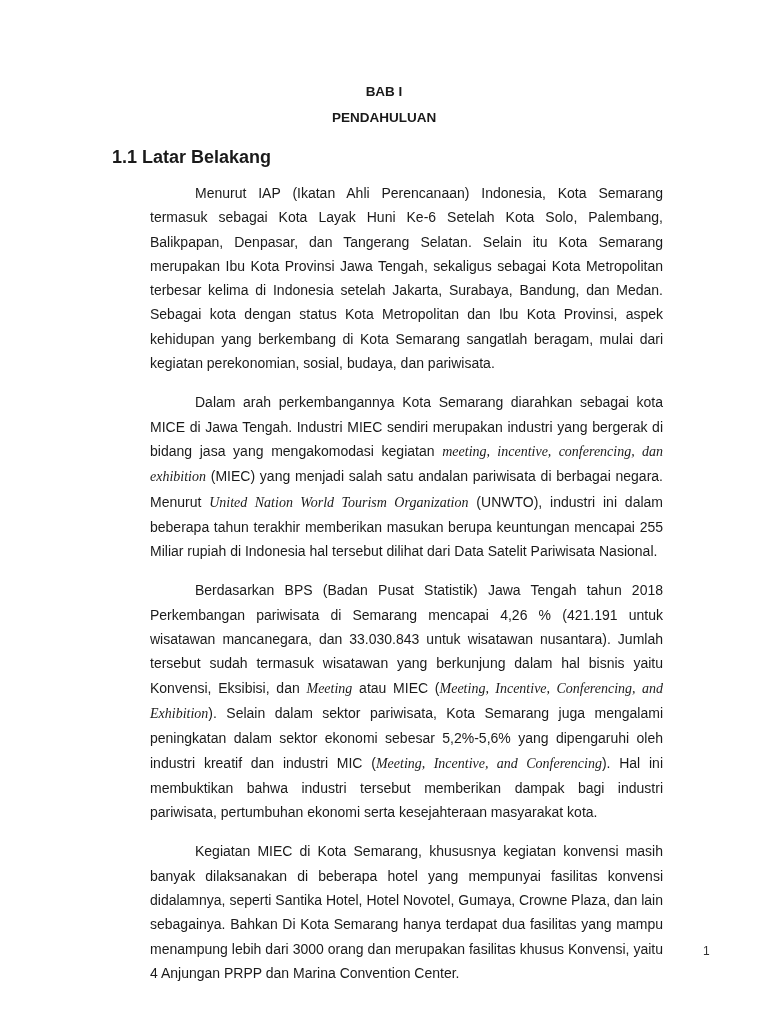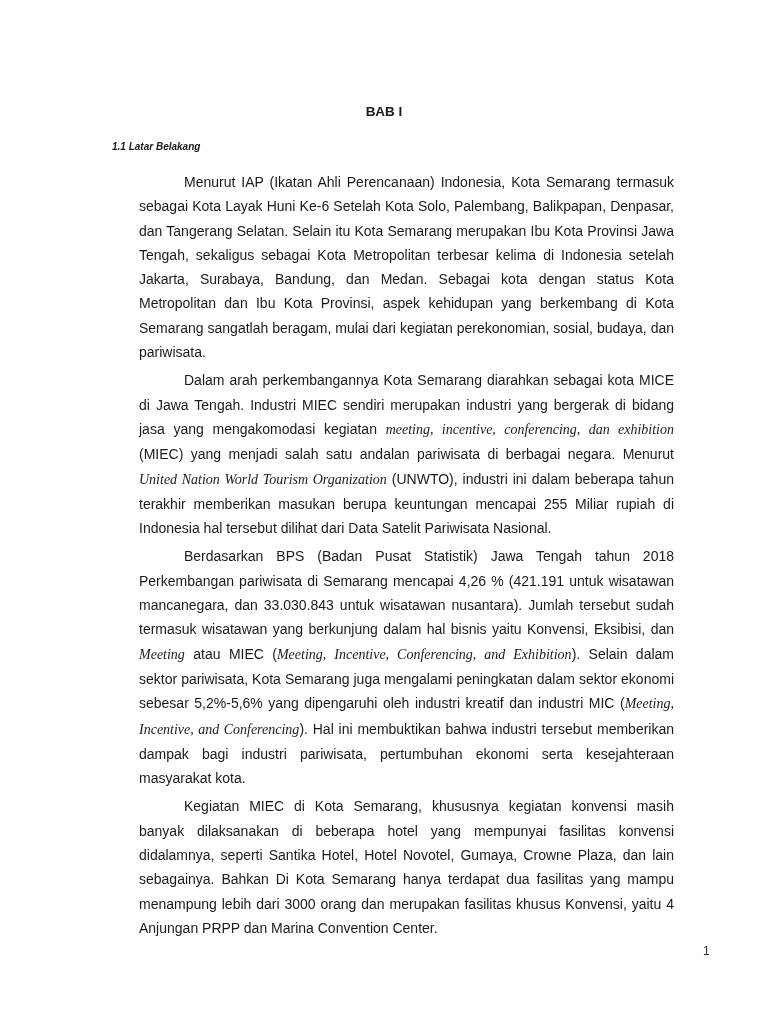--- a/index.html
+++ b/index.html
@@ -23,59 +23,59 @@
     }
     .chapter-title {
       position: absolute;
       left: 0;
       width: 768px;
       text-align: center;
       font-weight: bold;
       font-size: 13.5px;
       line-height: 18px;
     }
-    .chapter-title.bab { top: 103px; }
+    .chapter-title.bab { top: 83px; }
     .chapter-title.pend { top: 109px; }
     .section-heading {
       position: absolute;
       left: 112px;
-      top: 138px;
+      top: 148px;
       font-weight: bold;
-      font-size: 10px;
+      font-size: 18px;
       line-height: 18px;
-      font-style: italic;
     }
     .body {
       position: absolute;
       left: 135px;
       top: 166px;
       width: 543px;
       font-size: 14px;
       line-height: 24.3px;
       text-align: justify;
     }
     .body p {
-      margin: 4px;
+      margin: 15px;
       text-indent: 45px;
     }
     .body em { font-style: italic; font-family: Liberation Serif, serif; }
     .page-number {
       position: absolute;
       left: 703px;
       top: 944px;
       font-size: 12px;
       line-height: 14px;
       color: #333333;
     }
   </style>
 </head>
 <body>
 
 <div class="page">
   <div class="chapter-title bab">BAB I</div>
+  <div class="chapter-title pend">PENDAHULUAN</div>
   <div class="section-heading">1.1 Latar Belakang</div>
 
   <div class="body">
     <p>Menurut IAP (Ikatan Ahli Perencanaan) Indonesia, Kota Semarang termasuk sebagai Kota Layak Huni Ke-6 Setelah Kota Solo, Palembang, Balikpapan, Denpasar, dan Tangerang Selatan. Selain itu Kota Semarang merupakan Ibu Kota Provinsi Jawa Tengah, sekaligus sebagai Kota Metropolitan terbesar kelima di Indonesia setelah Jakarta, Surabaya, Bandung, dan Medan. Sebagai kota dengan status Kota Metropolitan dan Ibu Kota Provinsi, aspek kehidupan yang berkembang di Kota Semarang sangatlah beragam, mulai dari kegiatan perekonomian, sosial, budaya, dan pariwisata.</p>
     <p>Dalam arah perkembangannya Kota Semarang diarahkan sebagai kota MICE di Jawa Tengah. Industri MIEC sendiri merupakan industri yang bergerak di bidang jasa yang mengakomodasi kegiatan <em>meeting, incentive, conferencing, dan exhibition</em> (MIEC) yang menjadi salah satu andalan pariwisata di berbagai negara. Menurut <em>United Nation World Tourism Organization</em> (UNWTO), industri ini dalam beberapa tahun terakhir memberikan masukan berupa keuntungan mencapai 255 Miliar rupiah di Indonesia hal tersebut dilihat dari Data Satelit Pariwisata Nasional.</p>
     <p>Berdasarkan BPS (Badan Pusat Statistik) Jawa Tengah tahun 2018 Perkembangan pariwisata di Semarang mencapai 4,26 % (421.191 untuk wisatawan mancanegara, dan 33.030.843 untuk wisatawan nusantara). Jumlah tersebut sudah termasuk wisatawan yang berkunjung dalam hal bisnis yaitu Konvensi, Eksibisi, dan <em>Meeting</em> atau MIEC (<em>Meeting, Incentive, Conferencing, and Exhibition</em>). Selain dalam sektor pariwisata, Kota Semarang juga mengalami peningkatan dalam sektor ekonomi sebesar 5,2%-5,6% yang dipengaruhi oleh industri kreatif dan industri MIC (<em>Meeting, Incentive, and Conferencing</em>). Hal ini membuktikan bahwa industri tersebut  memberikan dampak bagi industri pariwisata, pertumbuhan ekonomi serta kesejahteraan masyarakat kota.</p>
     <p>Kegiatan MIEC di Kota Semarang, khususnya kegiatan konvensi masih banyak dilaksanakan di beberapa hotel yang mempunyai fasilitas konvensi didalamnya, seperti Santika Hotel, Hotel Novotel, Gumaya, Crowne Plaza, dan lain sebagainya. Bahkan Di Kota Semarang hanya terdapat dua fasilitas yang mampu menampung lebih dari 3000 orang dan merupakan fasilitas khusus Konvensi, yaitu 4 Anjungan PRPP dan Marina Convention Center.</p>
   </div>
 
   <div class="page-number">1</div>

